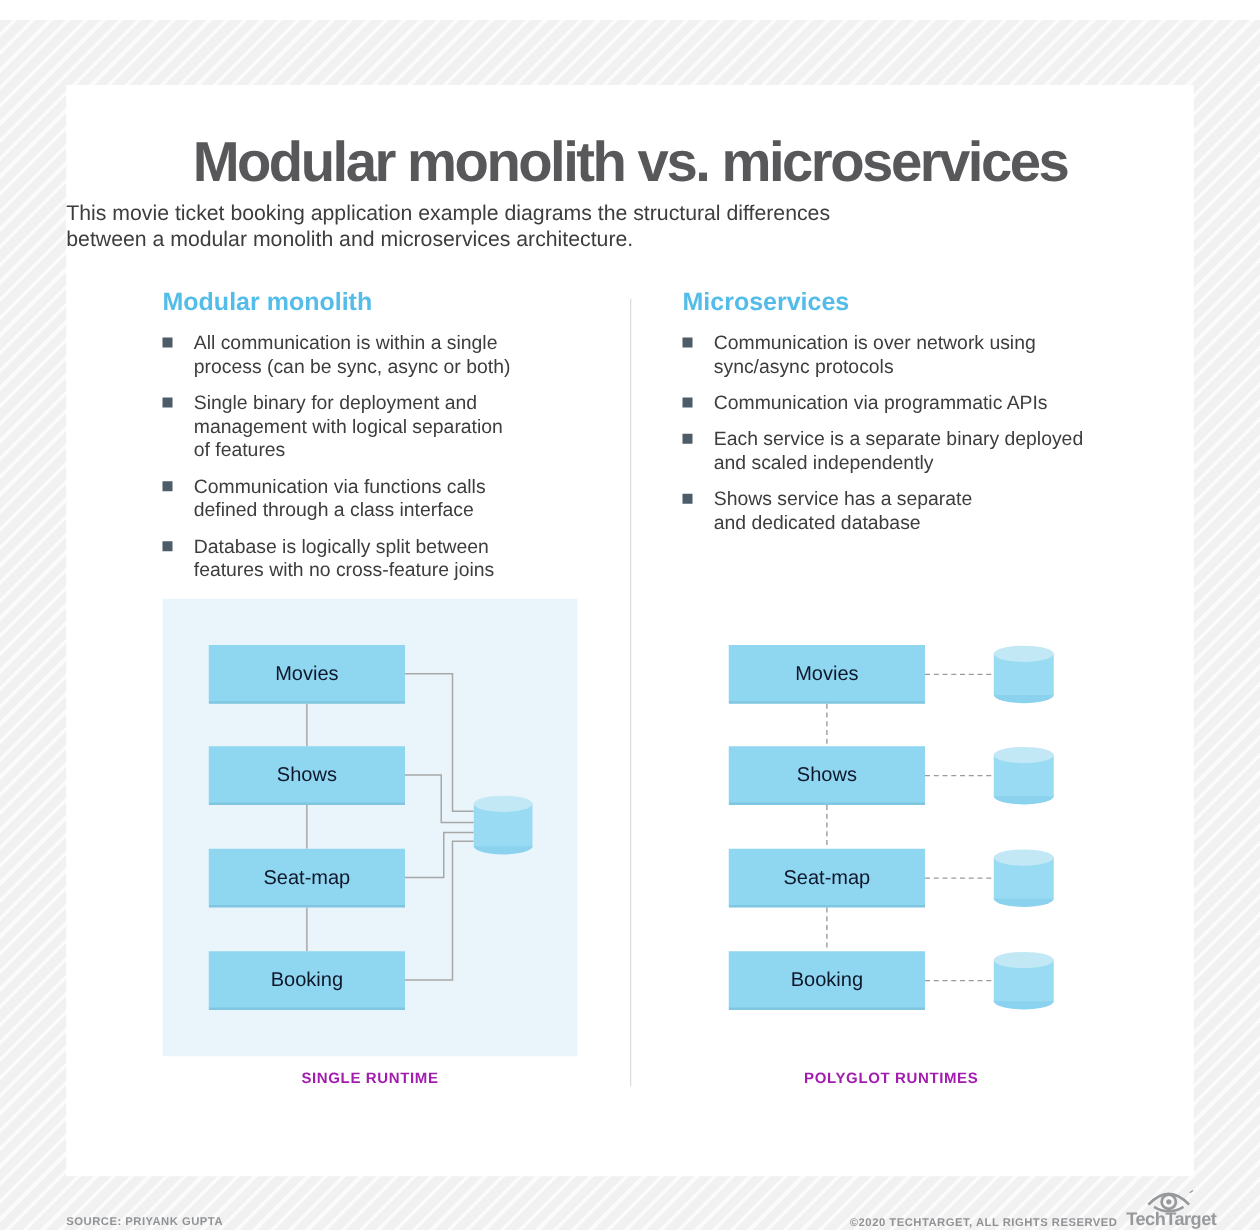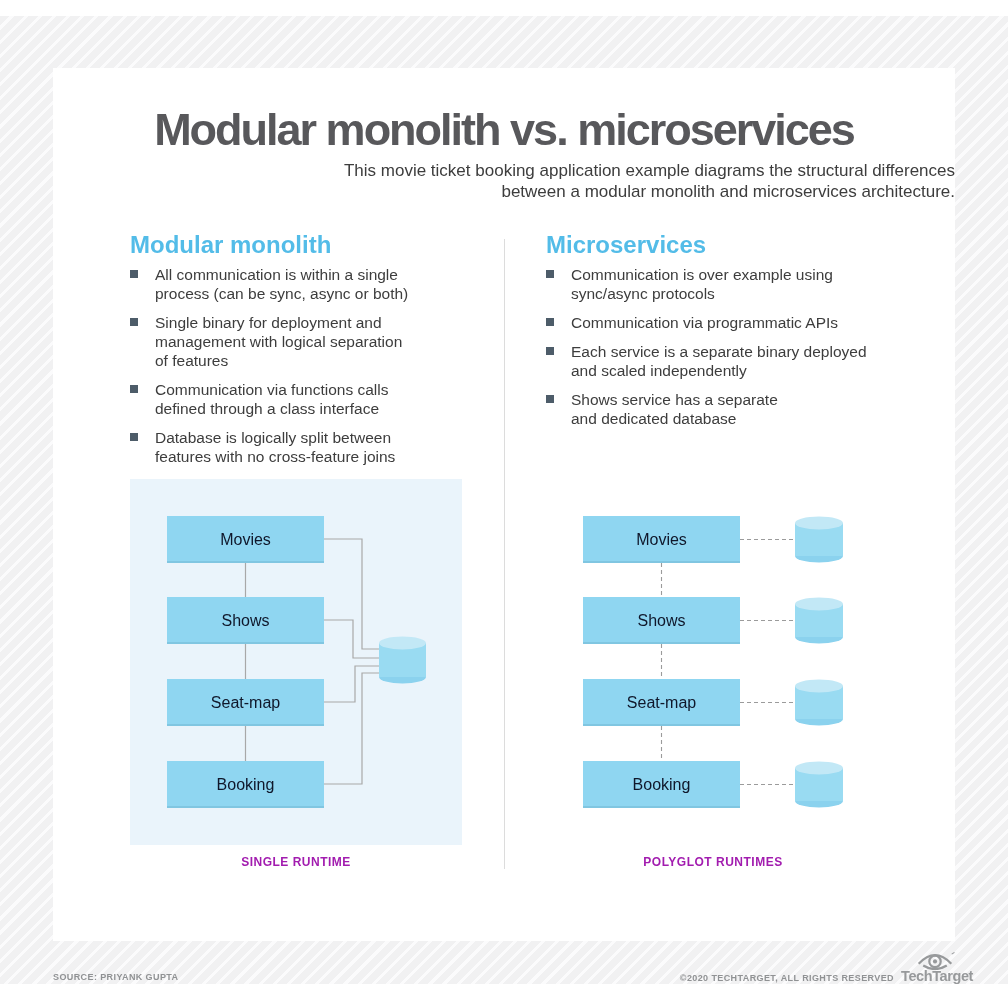--- a/index.html
+++ b/index.html
@@ -7,26 +7,26 @@
     position:relative;width:1008px;height:984px;overflow:hidden;
     background-color:#f1f1f2;
     background-image:repeating-linear-gradient(135deg,#f1f1f2 0px,#f1f1f2 7px,#fbfbfc 7px,#fbfbfc 10px);
     font-family:"Liberation Sans",sans-serif;
     margin-top:16px;
   }
   .card{position:absolute;left:53px;top:52px;width:902px;height:873px;background:#ffffff}
 
   .title{position:absolute;top:38px;left:0;width:100%;text-align:center;margin:0;
     font-size:45px;line-height:48px;font-weight:bold;letter-spacing:-2px;color:#58585b}
-  .subtitle{position:absolute;top:92px;left:0;width:100%;text-align:right;margin:0;
+  .subtitle{position:absolute;top:92px;left:0;width:100%;text-align:left;margin:0;
     font-size:17px;line-height:21px;color:#3d3d3d;white-space:pre-line}
 
   .divider{position:absolute;left:451px;top:171px;width:1px;height:630px;background:#dcdcdc}
 
-  .col-heading{position:absolute;top:163px;margin:0;font-size:24px;font-weight:bold;color:#53bce8}
+  .col-heading{position:absolute;top:163px;margin:0;font-size:20px;font-weight:bold;color:#53bce8}
   .col-heading.left{left:77px}
   .col-heading.right{left:493px}
 
   .bullets{position:absolute;top:197px;margin:0;padding:0;list-style:none}
   .bullets.left{left:77px;width:335px}
   .bullets.right{left:493px;width:375px}
   .bullets li{display:flex;gap:17px;margin:0 0 10px 0;font-size:15.5px;line-height:19px;color:#3d3d3d}
   .sq{flex:none;width:8px;height:8px;background:#4d5c69;margin-top:5px}
   .bt{white-space:pre-line}
 
@@ -83,21 +83,21 @@
           <span class="sq"></span>
           <span class="bt">Database is logically split between
 features with no cross-feature joins</span>
         </li>
     </ul>
 
     <h2 class="col-heading right">Microservices</h2>
     <ul class="bullets right">
       <li>
           <span class="sq"></span>
-          <span class="bt">Communication is over example using
+          <span class="bt">Communication is over network using
 sync/async protocols</span>
         </li>
       <li>
           <span class="sq"></span>
           <span class="bt">Communication via programmatic APIs</span>
         </li>
       <li>
           <span class="sq"></span>
           <span class="bt">Each service is a separate binary deployed
 and scaled independently</span>

